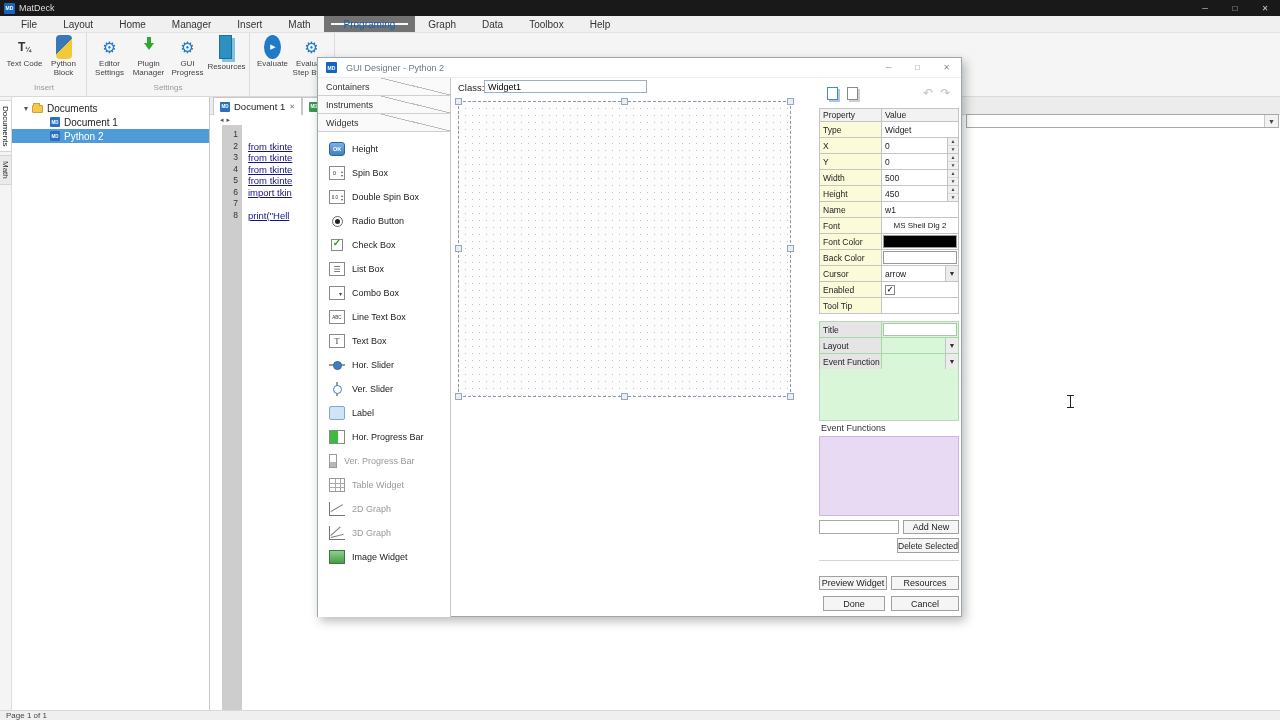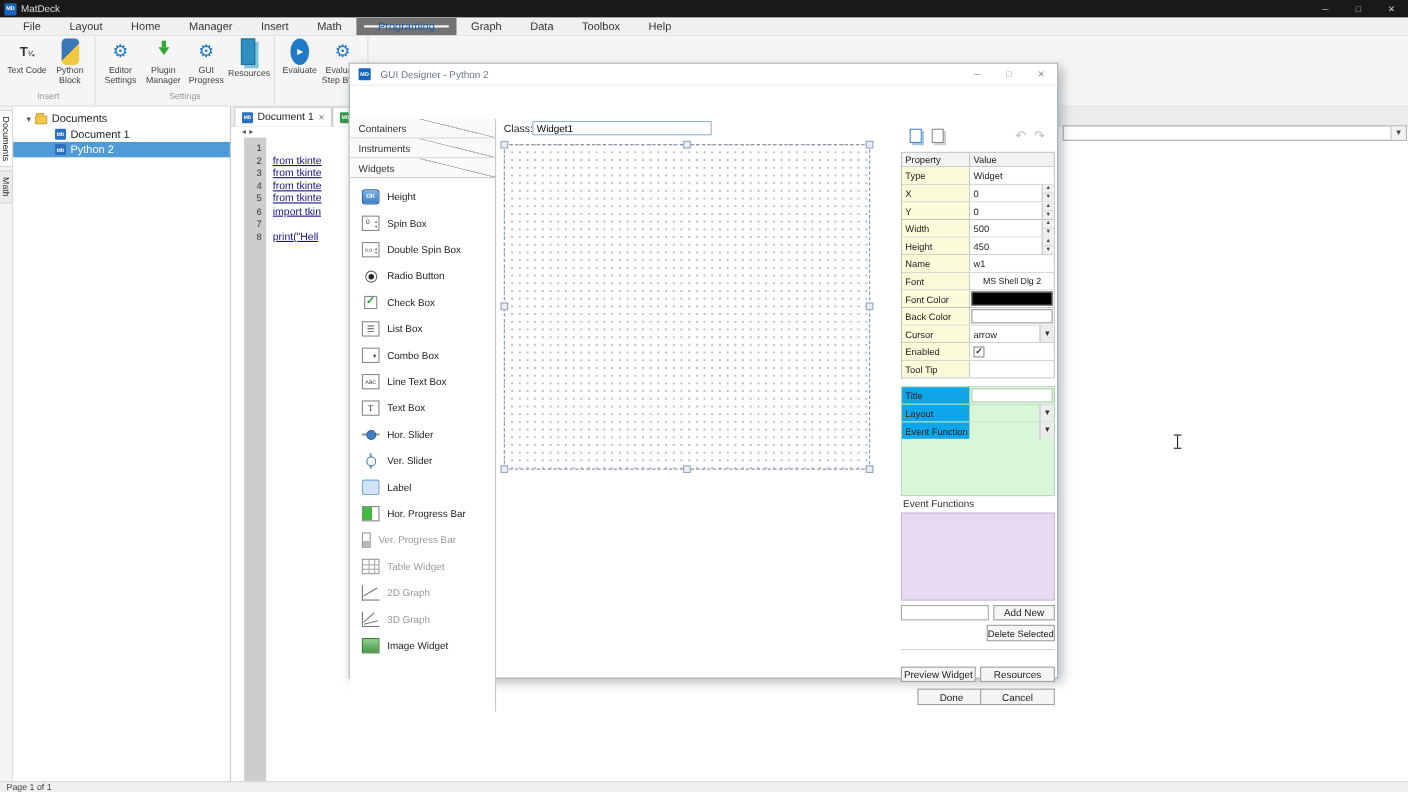--- a/index.html
+++ b/index.html
@@ -84,21 +84,21 @@
 
 
 #statusbar{position:absolute;left:0;top:710px;width:1280px;height:10px;background:#efefef;border-top:1px solid #d8d8d8;display:flex;align-items:center;padding-left:6px;font-size:8px;color:#444;}
 
 
 #dialog{position:absolute;left:317px;top:57px;width:645px;height:560px;background:#fff;border:1px solid #9aa7b0;box-shadow:3px 4px 10px rgba(0,0,0,.28);z-index:50;}
 #dlg-titlebar{height:20px;display:flex;align-items:center;background:#fff;border-bottom:1px solid #ececec;padding-left:4px;gap:5px;}
 #dlg-titlebar .dtitle{font-size:9px;color:#6a7a8a;}
 .dlg-controls{margin-left:auto;display:flex;height:100%;}
 .dlg-btn{width:29px;display:flex;align-items:center;justify-content:center;font-size:8px;color:#888;}
-#dlg-body{position:relative;height:539px;margin-top:30px;}
+#dlg-body{position:relative;height:539px;}
 #dlg-left{position:absolute;left:0;top:0;width:133px;height:100%;border-right:1px solid #c8c8c8;display:flex;flex-direction:column;background:#fff;}
 .acc{height:18px;border-bottom:1px solid #cfcfcf;position:relative;background:#fafafa;font-size:9px;color:#333;display:flex;align-items:center;padding-left:8px;flex:none;}
 .acc::after{content:"";position:absolute;right:0;top:0;width:52%;height:100%;background:linear-gradient(to right top,transparent calc(50% - .5px),#bbb calc(50% - .5px),#bbb calc(50% + .5px),transparent calc(50% + .5px));}
 #wlist{flex:1;padding-top:5px;overflow:hidden;}
 .witem{height:24px;display:flex;align-items:center;gap:7px;padding-left:11px;}
 .wlabel{font-size:9px;color:#222;}
 .wlabel.muted{color:#9a9a9a;}
 .wicon{width:16px;height:14px;position:relative;flex:none;display:flex;align-items:center;justify-content:center;}
 .ic-button{background:linear-gradient(#79b4e8,#3f7fc1);border:1px solid #2d64a0;border-radius:3px;color:#fff;font-size:5.5px;font-weight:bold;}
 .ic-button::before{content:"OK";}
@@ -153,34 +153,34 @@
 .pval{flex:1;background:#fff;font-size:8.5px;display:flex;align-items:center;padding-left:3px;position:relative;border-right:1px solid #c4c4c4;color:#222;}
 .phead .pname,.phead .pval{background:#f2f2f2;font-size:8.5px;}
 .pv-center{width:100%;text-align:center;padding-right:3px;font-size:8px;}
 .pv-spin{position:absolute;right:0;top:0;width:11px;height:100%;display:flex;flex-direction:column;border-left:1px solid #c4c4c4;background:#f0f0f0;}
 .pv-spin span{flex:1;font-size:5px;line-height:7px;text-align:center;color:#444;}
 .pv-spin span:first-child{border-bottom:1px solid #d8d8d8;}
 .pv-drop{position:absolute;right:0;top:0;width:13px;height:100%;display:flex;align-items:center;justify-content:center;font-size:7px;background:#ececec;border-left:1px solid #c4c4c4;color:#333;}
 .pv-checkbox{width:10px;height:10px;border:1px solid #888;background:#fff;display:flex;align-items:center;justify-content:center;font-size:8px;font-weight:bold;color:#222;}
 .pv-swatch{position:absolute;inset:1px;border:1px solid #999;}
 .pv-inputbox{position:absolute;inset:1px;background:#fff;border:1px solid #a8c8a8;}
-.prow.green .pname{background:#0ea5e9;border-color:#a8d8a8;}
+.prow.green .pname{background:#e5e5e5;border-color:#a8d8a8;}
 .prow.green .pval{background:#d9f6d9;border-color:#a8d8a8;}
 .prow.green{border-color:#a8d8a8;}
 #green-area{position:absolute;left:0;top:291px;width:140px;height:52px;background:#d9f6d9;border:1px solid #bcd8bc;border-top:none;}
 #ef-label{position:absolute;left:2px;top:345px;font-size:9px;color:#333;}
 #ef-list{position:absolute;left:0;top:358px;width:140px;height:80px;background:#e9daf3;border:1px solid #cbb8dd;}
 #ef-input{position:absolute;left:0;top:442px;width:80px;height:14px;background:#fff;border:1px solid #a8a8a8;font-size:9px;padding:0 2px;}
 .dbtn{background:#f5f5f5;border:1px solid #a0a0a0;font-size:9px;display:flex;align-items:center;justify-content:center;color:#222;position:absolute;}
 #btn-addnew{left:84px;top:442px;width:56px;height:14px;}
 #btn-delete{left:78px;top:460px;width:62px;height:15px;font-size:8.5px;}
 #rp-line{position:absolute;left:0;top:482px;width:140px;height:1px;background:#d5d5d5;}
 #btn-preview{left:0;top:498px;width:68px;height:14px;}
 #btn-resources{left:72px;top:498px;width:68px;height:14px;}
-#btn-done{left:15px;top:518px;width:62px;height:15px;}
+#btn-done{left:4px;top:518px;width:62px;height:15px;}
 #btn-cancel{left:72px;top:518px;width:68px;height:15px;}
 
 
 #ibeam{position:absolute;left:1066px;top:395px;width:9px;height:13px;z-index:100;}
 #ibeam::before{content:"";position:absolute;left:4px;top:1px;bottom:1px;width:1px;background:#222;}
 #ibeam::after{content:"";position:absolute;left:1px;right:1px;top:0;height:1px;background:#222;box-shadow:0 12px 0 #222;}
 </style>
 </head>
 <body>
 

